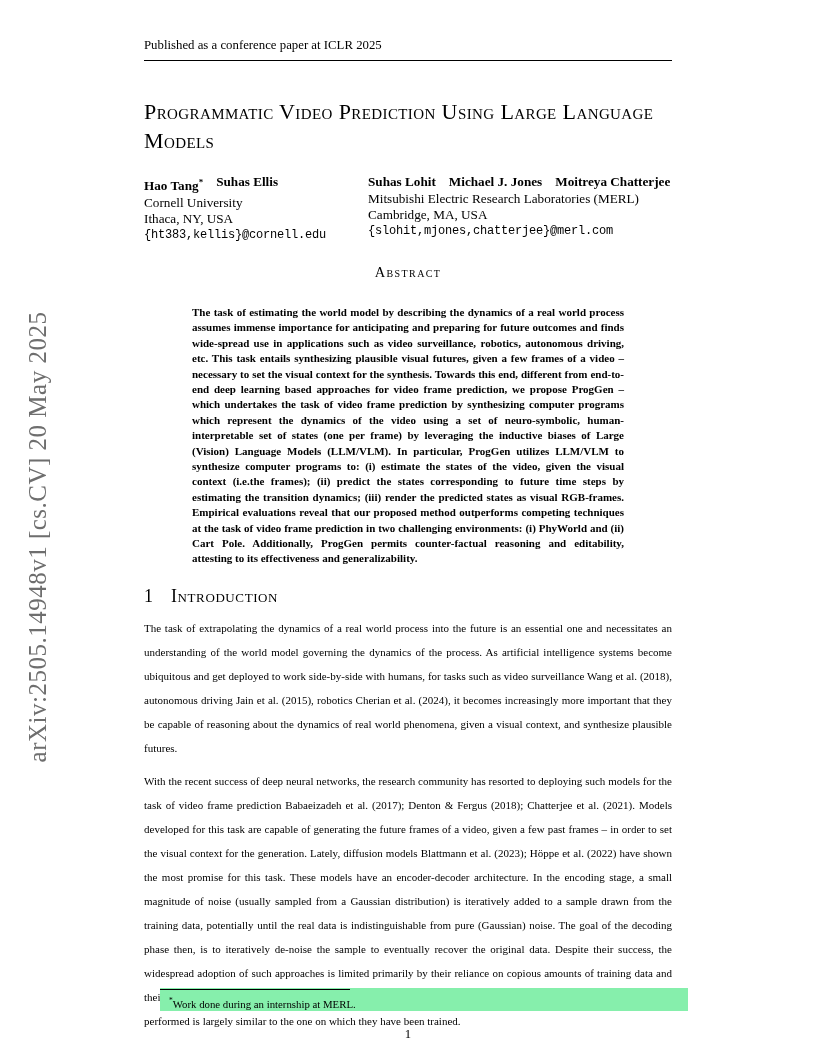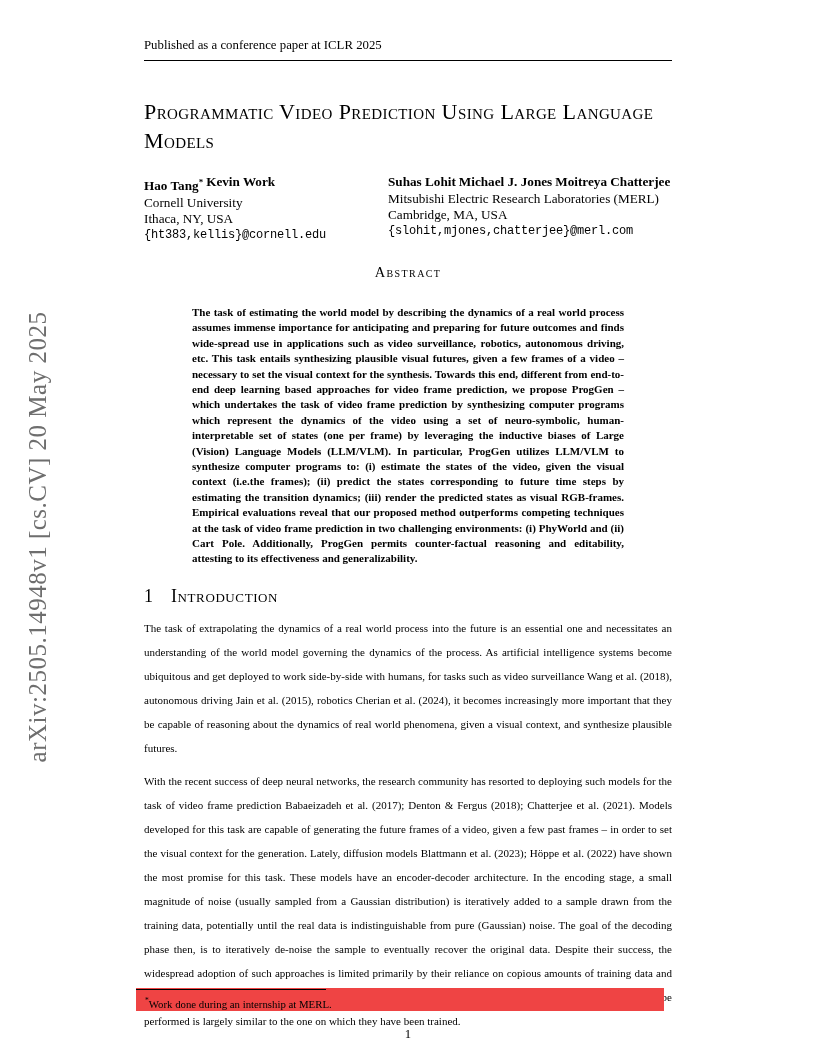--- a/index.html
+++ b/index.html
@@ -50,24 +50,24 @@
     font-variant: small-caps;
     font-size: 22px;
     line-height: 29px;
     letter-spacing: 0.4px;
   }
   .authors {
     margin-top: 19px;
     display: flex;
   }
   .author-col.left { width: 224px; flex: 0 0 224px; }
-  .author-col.right { flex: 1; margin-left: 20px; }
+  .author-col.right { flex: 1; }
   .names {
     display: flex;
-    gap: 3px;
+    gap: 13px;
     white-space: nowrap;
     font-weight: bold;
     font-size: 13.2px;
     line-height: 16.5px;
   }
   .names sup { font-size: 9px; }
   .affil {
     font-size: 13.2px;
     line-height: 16.3px;
   }
@@ -106,24 +106,24 @@
     margin-top: 10px;
     text-align: justify;
     font-size: 11px;
     line-height: 24px;
     hyphens: auto;
     -webkit-hyphens: auto;
   }
   .body-par + .body-par { margin-top: 9px; }
   .footnote {
     position: absolute;
-    left: 136px;
+    left: 160px;
     top: 988px;
     width: 528px;
-    background: #ef4444;
+    background: #86efac;
     padding-top: 1px;
   }
   .footnote-rule {
     width: 190px;
     border: none;
     border-top: 1px solid #000;
     margin-bottom: 4px;
   }
   .footnote-text {
     font-size: 10.8px;
@@ -152,21 +152,21 @@
 
     <div class="conf-header">Published as a conference paper at ICLR 2025</div>
     <hr class="header-rule">
 
     <h1 class="title">Programmatic Video Prediction Using Large Language Models</h1>
 
     <div class="authors">
       <div class="author-col left">
         <div class="names">
           <span><span>Hao Tang</span><sup>*</sup></span>
-          <span>Kevin Work</span>
+          <span>Suhas Ellis</span>
         </div>
         <div class="affil">Cornell University</div>
         <div class="affil">Ithaca, NY, USA</div>
         <div class="email">{ht383,kellis}@cornell.edu</div>
       </div>
       <div class="author-col right">
         <div class="names">
           <span>Suhas Lohit</span>
           <span>Michael J. Jones</span>
           <span>Moitreya Chatterjee</span>

